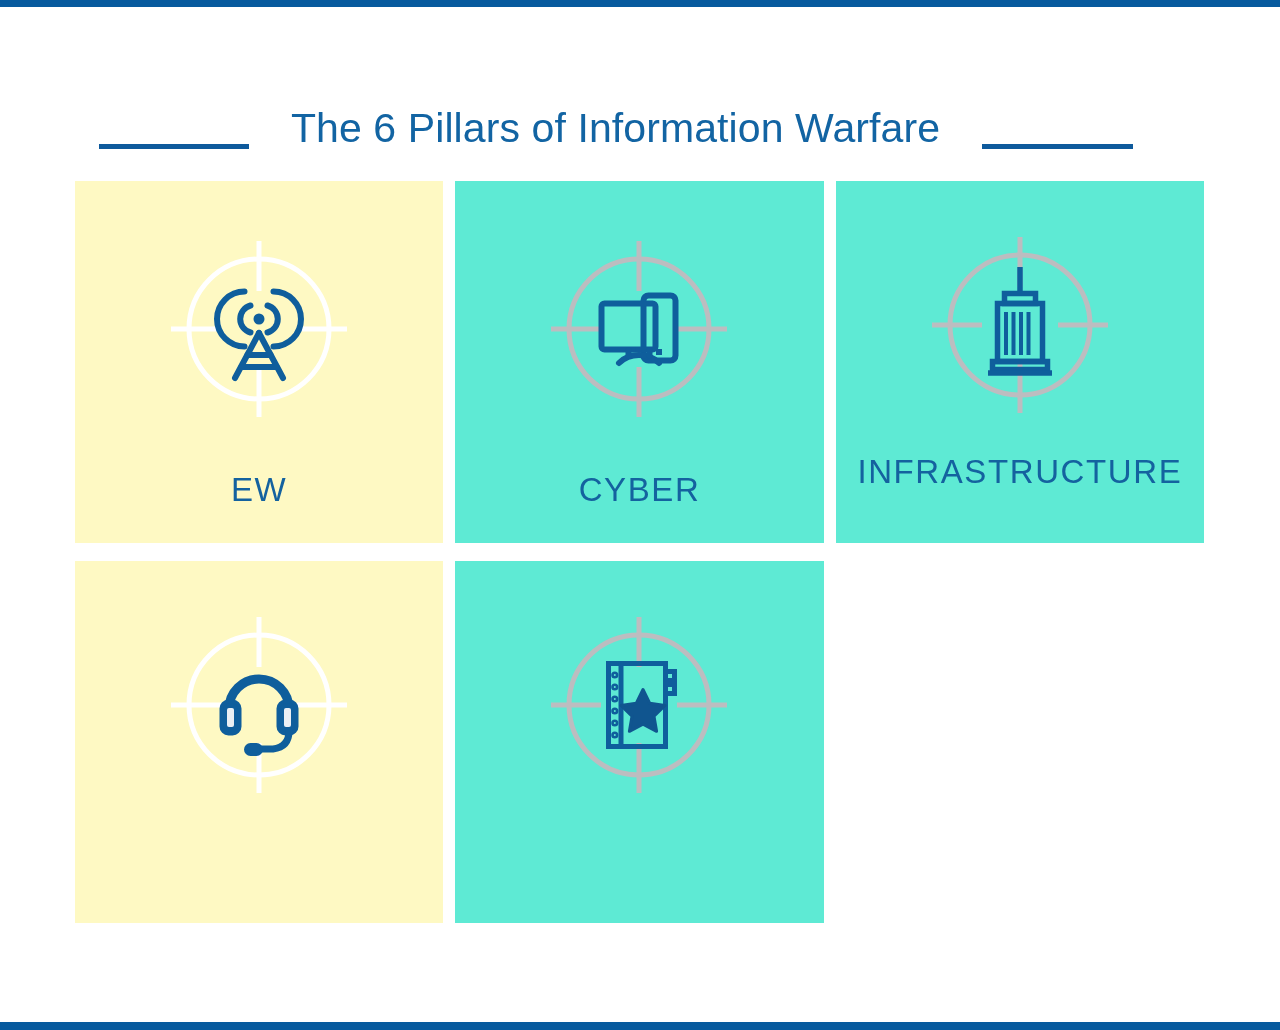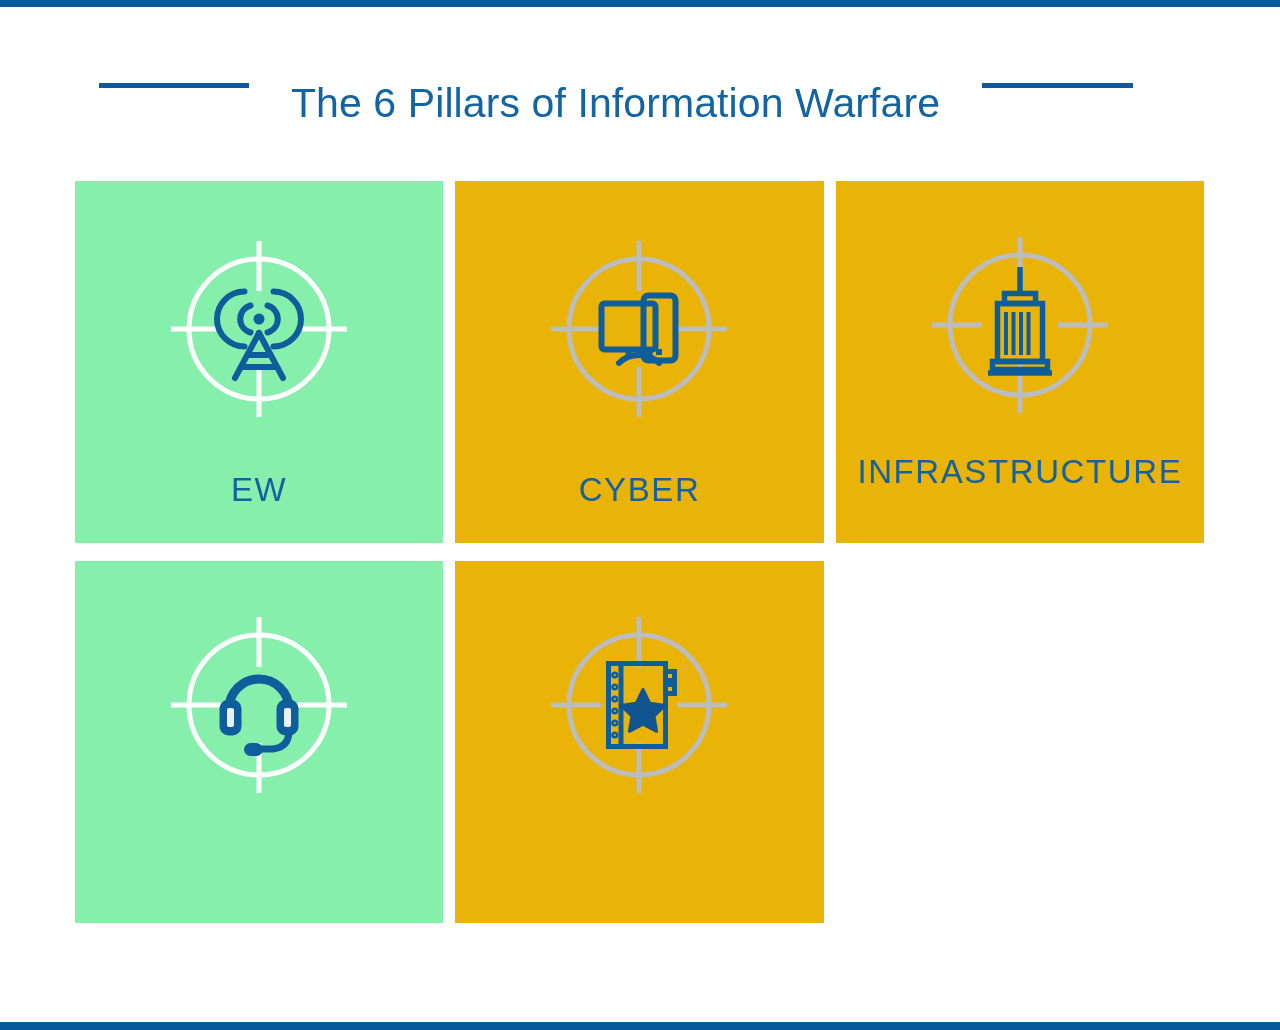--- a/index.html
+++ b/index.html
@@ -28,21 +28,21 @@
   .edge-bar.bottom { top: 1022px; height: 8px; }
 
   
   .header {
     position: absolute;
     left: 0;
     top: 83px;
     width: 1232px;
     height: 66px;
     display: flex;
-    align-items: flex-start;
+    align-items: flex-end;
     justify-content: center;
     gap: 0;
   }
   .rule {
     height: 5px;
     background: #0e5a9c;
     flex: 0 0 auto;
   }
   .rule.left  { width: 150px; margin-right: 42px; }
   .rule.right { width: 151px; margin-left: 42px; }
@@ -70,22 +70,22 @@
     row-gap: 18px;
   }
 
   .card {
     position: relative;
     display: flex;
     flex-direction: column;
     align-items: center;
     justify-content: flex-start;
   }
-  .card.tint-blue { background: #86efac; text-decoration: underline; }
-  .card.tint-gray { background: #eab308; }
+  .card.tint-blue { background: #fef9c3; text-decoration: underline; }
+  .card.tint-gray { background: #5eead4; }
 
   .icon-wrap {
     margin-top: 48px;
     width: 200px;
     height: 200px;
     display: block;
   }
   .card.row2 .icon-wrap { margin-top: 44px; }
 
   .card-label {

